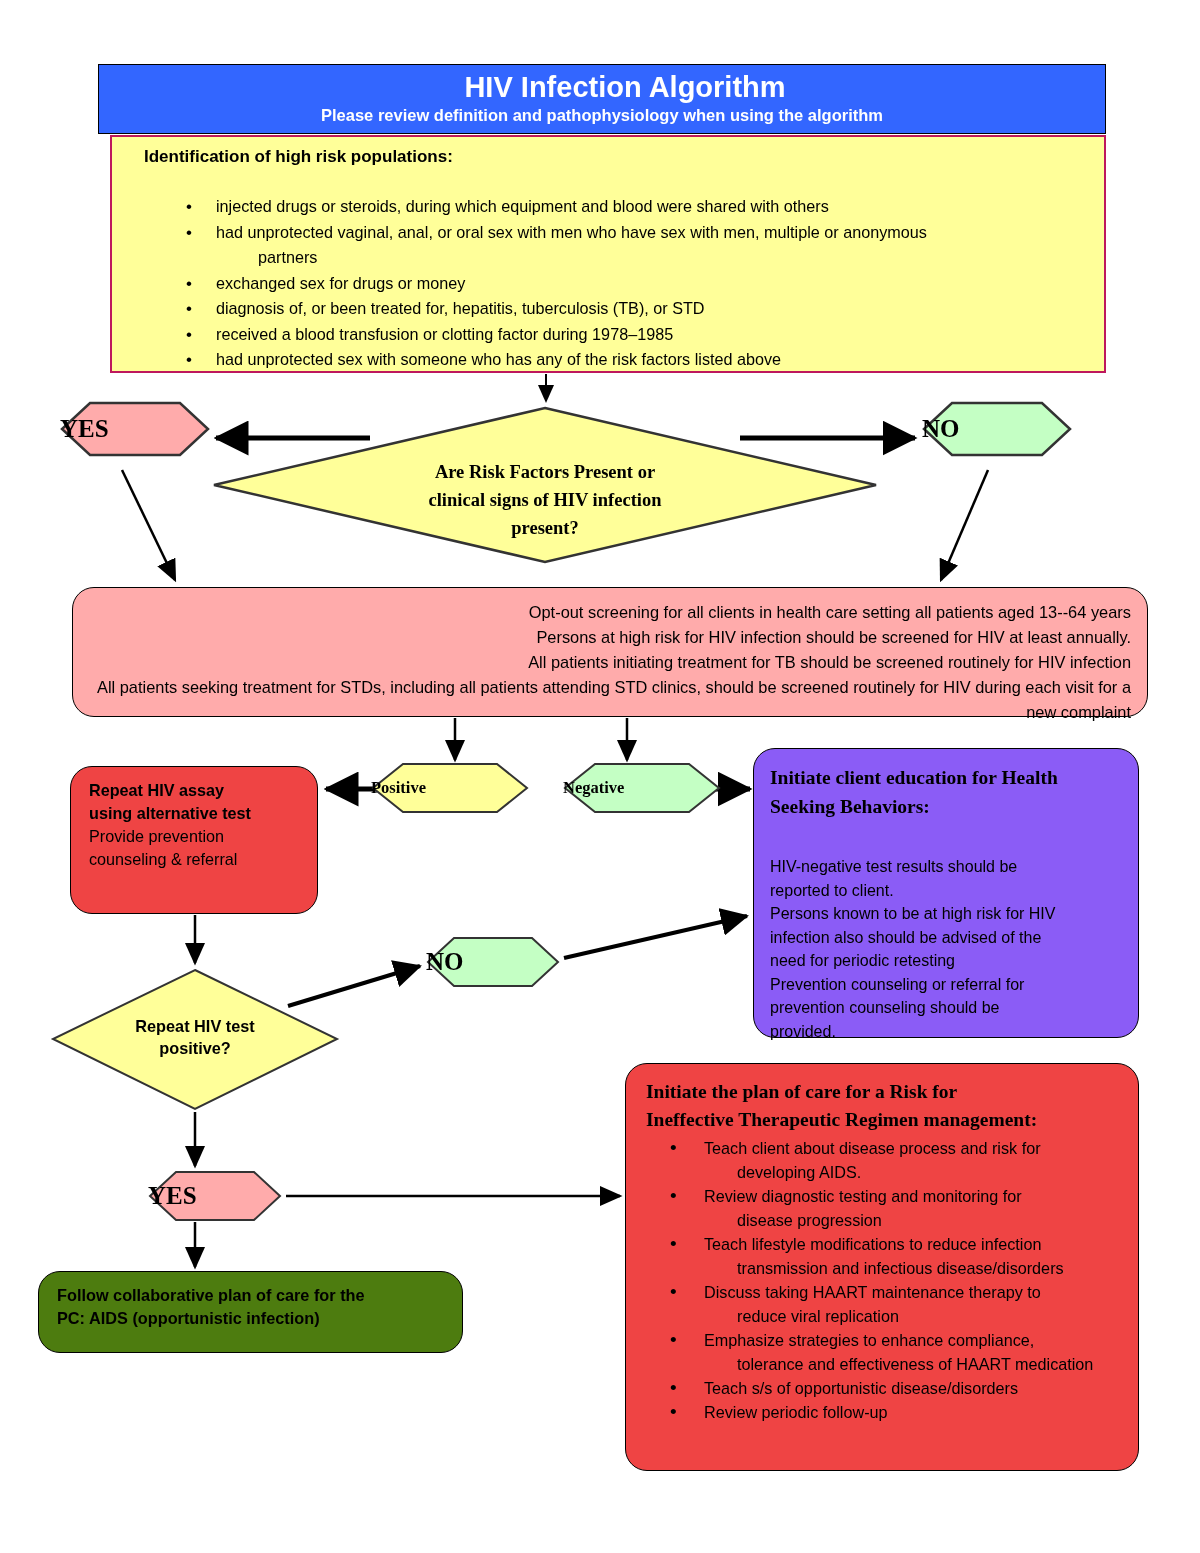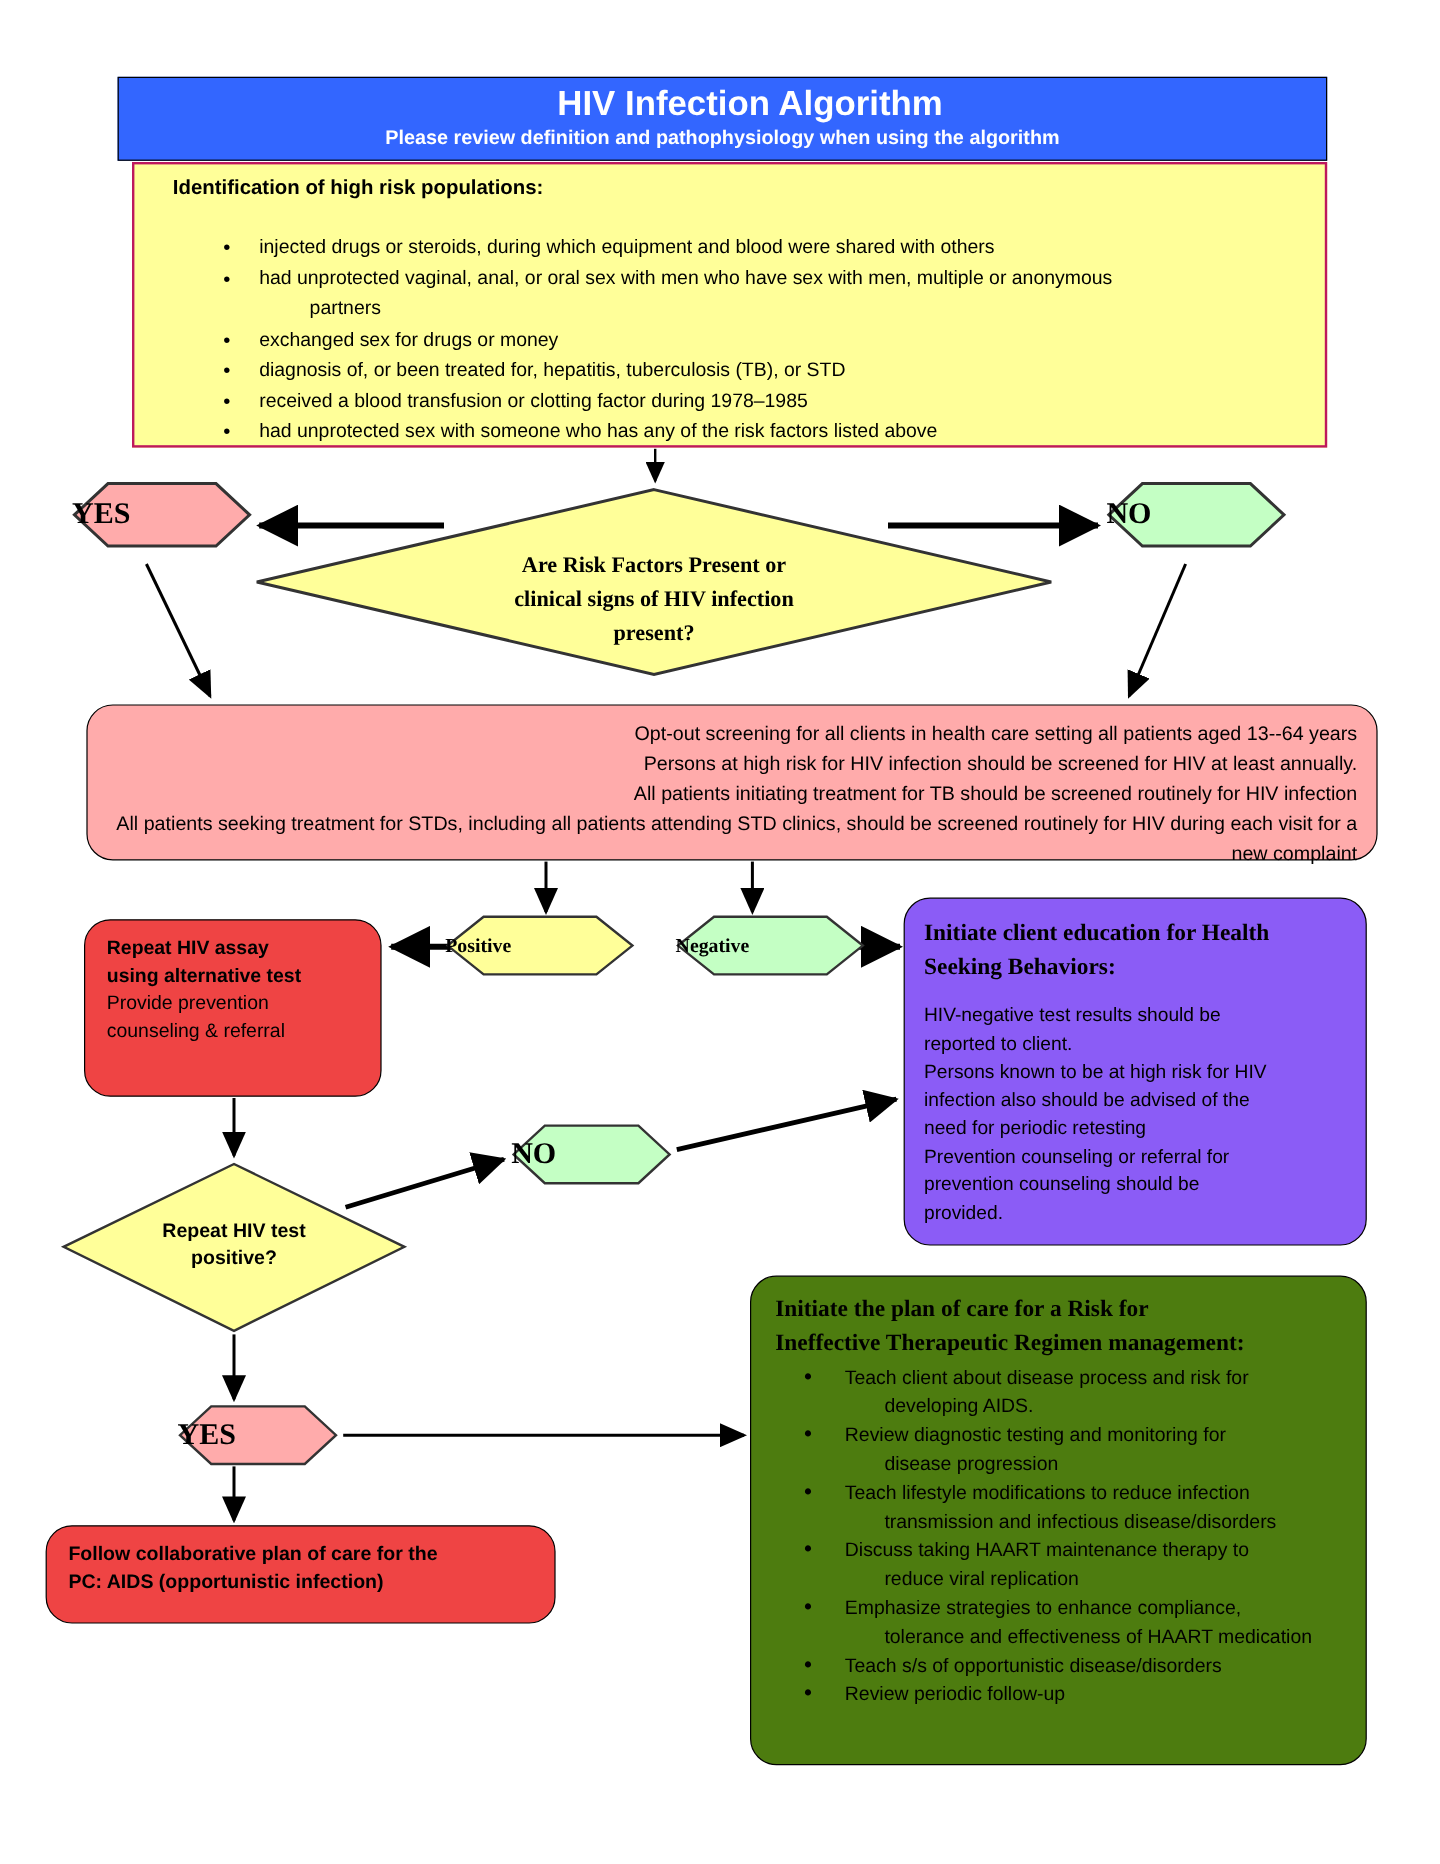--- a/index.html
+++ b/index.html
@@ -130,39 +130,39 @@
   
   #education-box {
     left: 753px; top: 748px; width: 386px; height: 290px;
     background: #8b5cf6;
     padding: 14px 12px 0 16px;
   }
   #education-title {
     font-family: "Liberation Serif", serif;
     font-weight: bold; font-size: 19.5px; line-height: 29px;
   }
-  #education-body { margin-top: 14px; }
+  #education-body { margin-top: 34px; }
   #education-body div { font-size: 16px; line-height: 23.5px; }
 
   
   #diamond-2 { left: 50px; top: 968px; width: 290px; height: 143px; }
   #diamond-2-text {
     position: absolute; left: 0; top: 47px; width: 100%;
     text-align: center;
     font-size: 16.3px; font-weight: bold; line-height: 22px;
     z-index: 3;
   }
 
   
   #no-hex-2 { left: 426px; top: 936px; width: 134px; height: 52px; }
 
   
   #plan-box {
     left: 625px; top: 1063px; width: 514px; height: 408px;
-    background: #4d7c0f;
+    background: #ef4444;
     padding: 14px 12px 0 20px;
   }
   #plan-title {
     font-family: "Liberation Serif", serif;
     font-weight: bold; font-size: 19.5px; line-height: 28px;
   }
   #plan-list { margin: 2px 0 0 0; padding: 0; list-style: none; }
   #plan-list li {
     position: relative;
     font-size: 16.2px; line-height: 24px;
@@ -170,21 +170,21 @@
   }
   #plan-list li .bullet { position: absolute; left: 24px; top: 0; font-size: 19px; }
   #plan-list li .cont { display: block; padding-left: 33px; }
 
   
   #yes-hex-2 { left: 148px; top: 1170px; width: 134px; height: 52px; }
 
   
   #collab-box {
     left: 38px; top: 1271px; width: 425px; height: 82px;
-    background: #ef4444;
+    background: #4d7c0f;
     padding: 12px 12px 0 18px;
   }
   #collab-box div { font-size: 16.3px; font-weight: bold; line-height: 23px; }
 
   
   #connectors { position: absolute; left: 0; top: 0; width: 1200px; height: 1553px; z-index: 1; pointer-events: none; }
   .shapelayer { z-index: 2; }
   .textlayer  { z-index: 4; }
 </style>
 </head>

